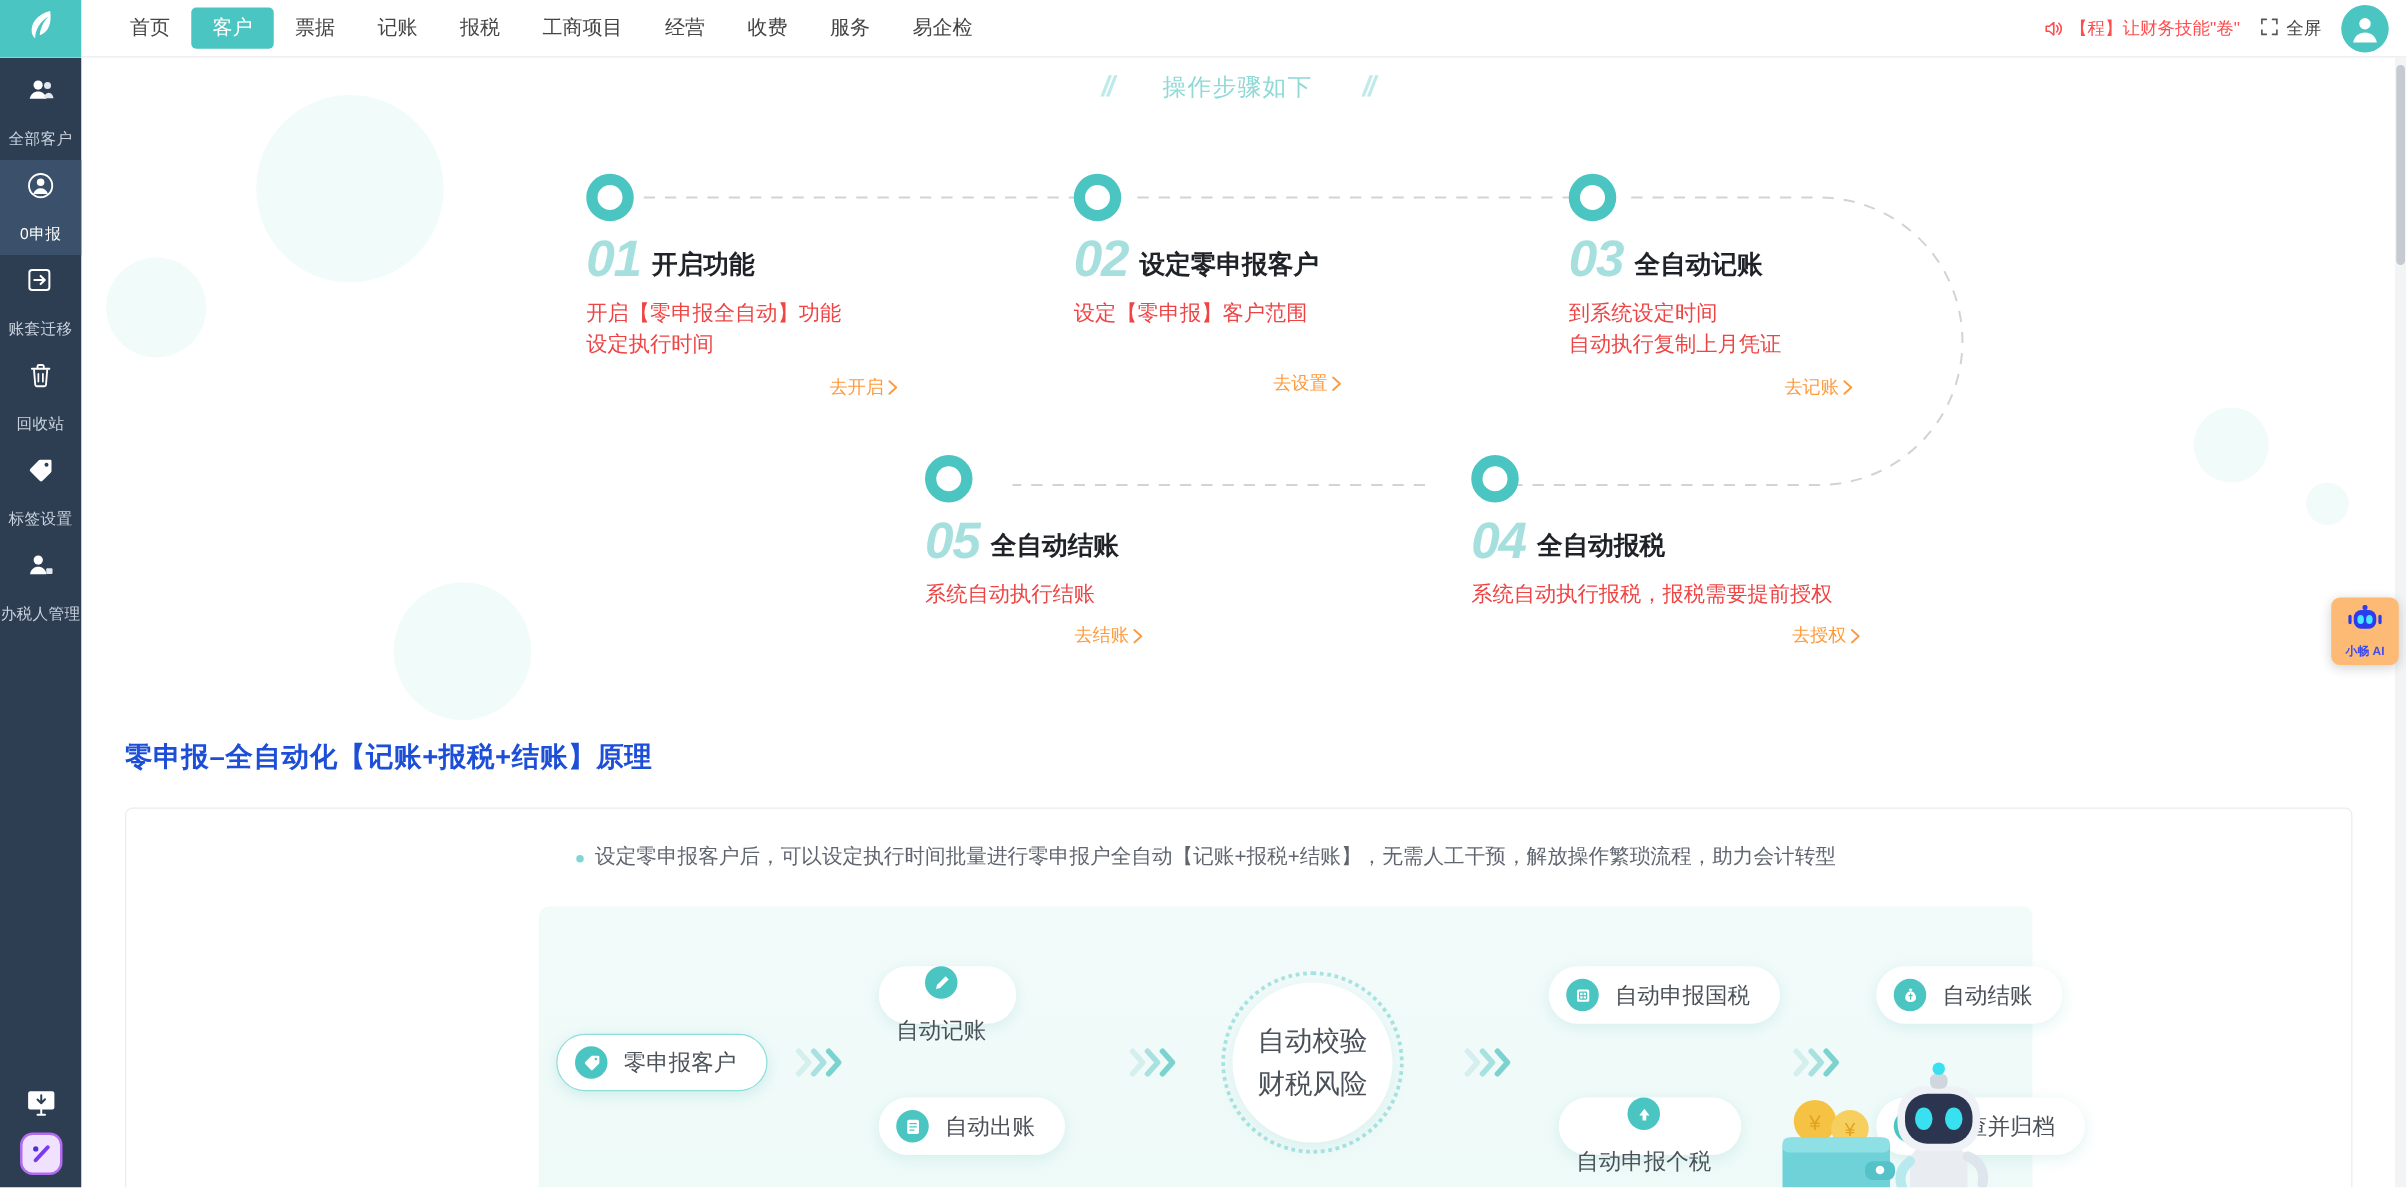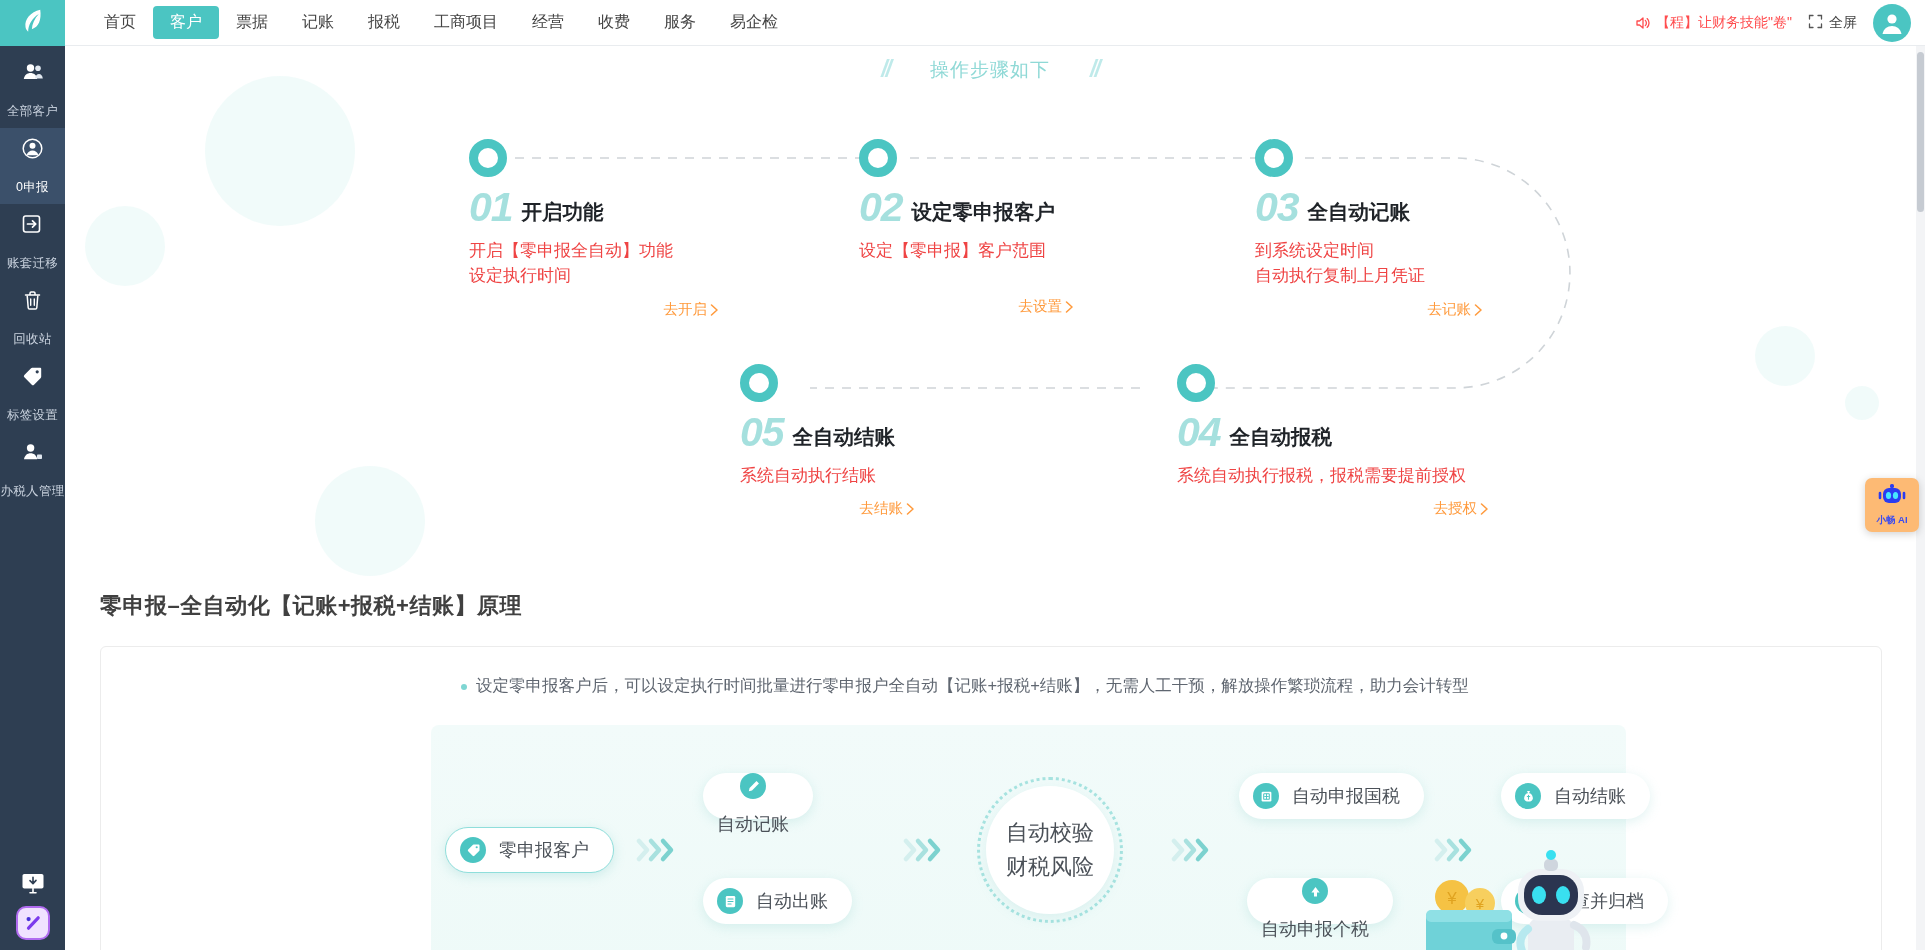--- a/index.html
+++ b/index.html
@@ -99,21 +99,21 @@
   .step-desc{ margin-top:13px; font-size:17px; color:#ef4444; line-height:1.52; }
   .step-link{
     margin-top:11px; font-size:14.5px; color:#ff9a3c; cursor:pointer;
     display:inline-flex; align-items:center; gap:3px;
   }
   .linkrow{ display:flex; }
 
   
   .sec-title{
     position:absolute; left:35px; top:545px;
-    font-size:22px; font-weight:700; color:#404040; letter-spacing:.5px;
+    font-size:22px; font-weight:700; color:#1d4ed8; letter-spacing:.5px;
   }
 
   
   .card{
     position:absolute; left:35px; top:600px; width:1782px; height:330px;
     background:#ffffff; border:1px solid #ececec; border-radius:6px;
   }
   .bullet-line{
     display:flex; align-items:flex-start; gap:9px;
     margin:29px 0 0 360px; font-size:16.5px; color:#5f6670; line-height:1.2;text-align:center;

